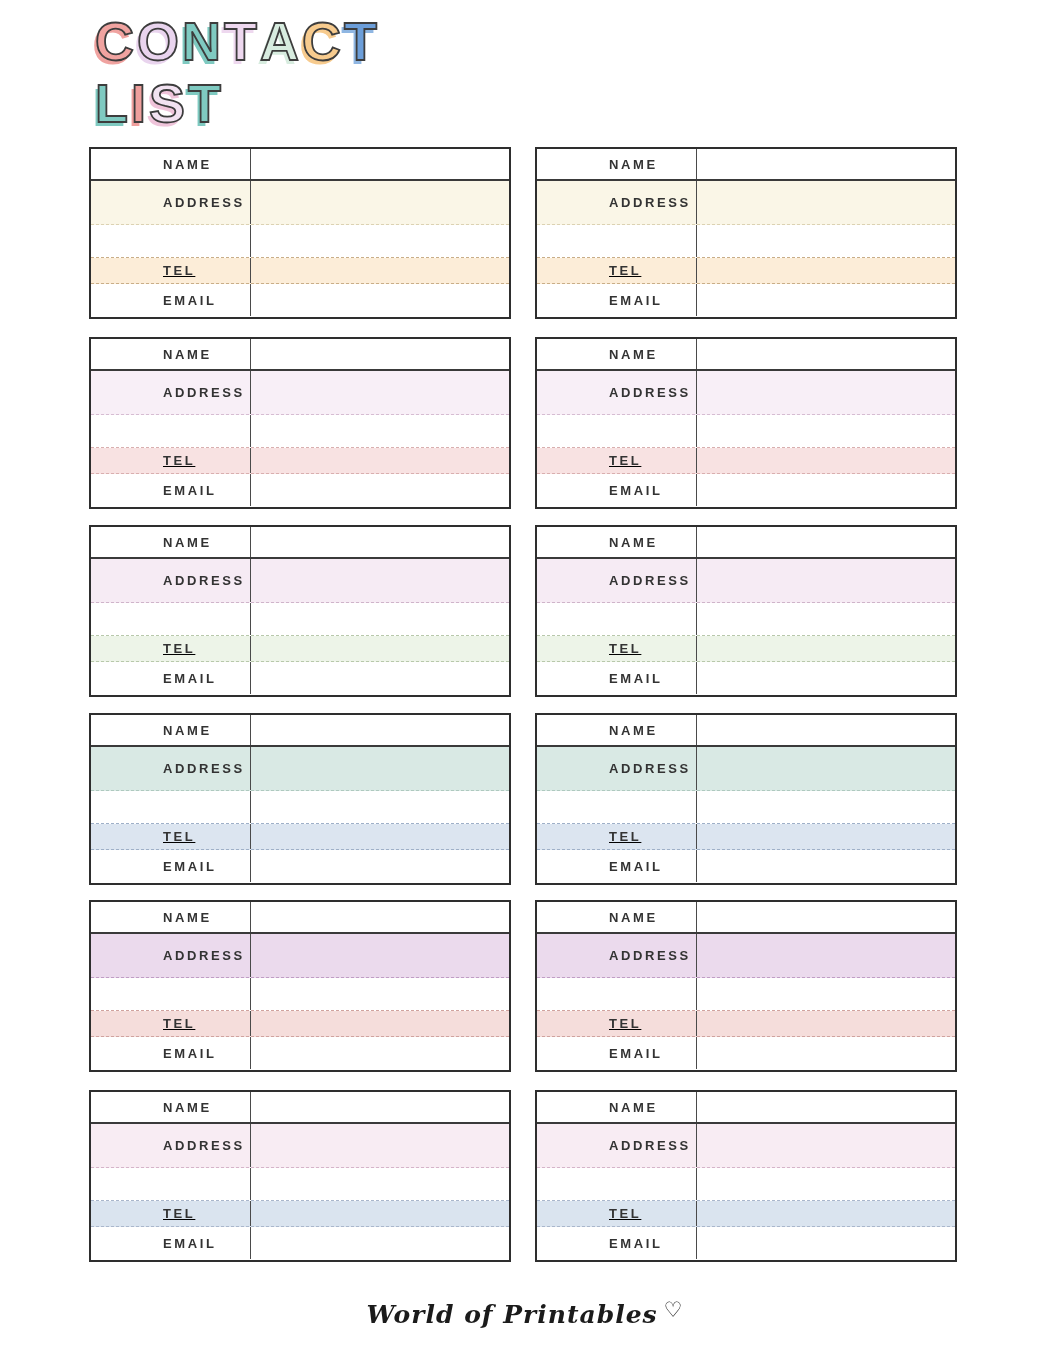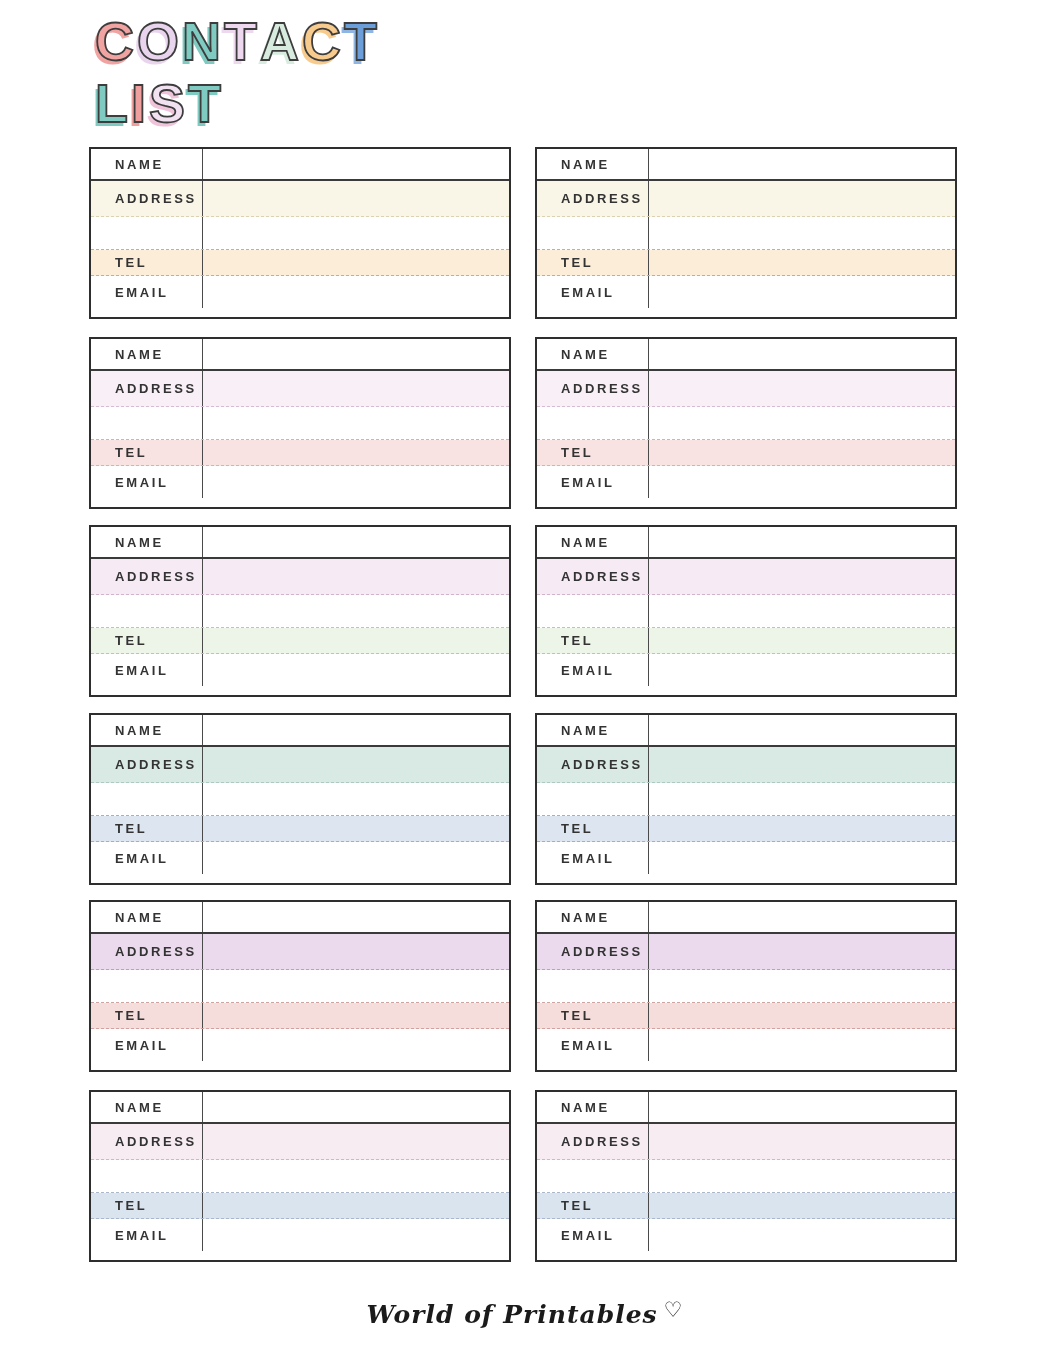--- a/index.html
+++ b/index.html
@@ -37,30 +37,31 @@
   }
   .crow{
     display:flex;box-sizing:border-box;width:100%;
     align-items:center;
   }
   .label-cell{
     width:112px;min-width:112px;box-sizing:border-box;
     align-self:stretch;display:flex;align-items:center;
     padding-left:24px;
     border-right:1.5px solid #4a4a4a;
+    margin-left:48px;
   }
   .value-cell{flex:1;align-self:stretch;}
   .lbl{
     font-size:13px;font-weight:bold;color:#333333;
     letter-spacing:2.6px;
   }
   .row-name {height:32px;border-bottom:2px solid #3a3a3a;background:#ffffff;}
-  .row-address{height:36px;background:var(--addr);border-bottom:1px dashed var(--dashA);}
+  .row-address{height:44px;background:var(--addr);border-bottom:1px dashed var(--dashA);}
   .row-blank {height:33px;background:#ffffff;border-bottom:1px dashed var(--dashT);}
-  .row-tel   {height:26px;background:var(--telc);border-bottom:1px dashed var(--dashT);}
+  .row-tel   {height:26px;background:var(--telc);border-bottom:1px dashed var(--dashT);text-decoration:underline;}
   .row-email {height:32px;background:#ffffff;gap:42px;}
 
   
   .footer{
     position:absolute;left:0;top:1300px;width:100%;
     text-align:center;
     font-family:"DejaVu Serif", serif;
     font-style:italic;font-weight:bold;
     font-size:25px;color:#1b1b1b;letter-spacing:1px;
   }

